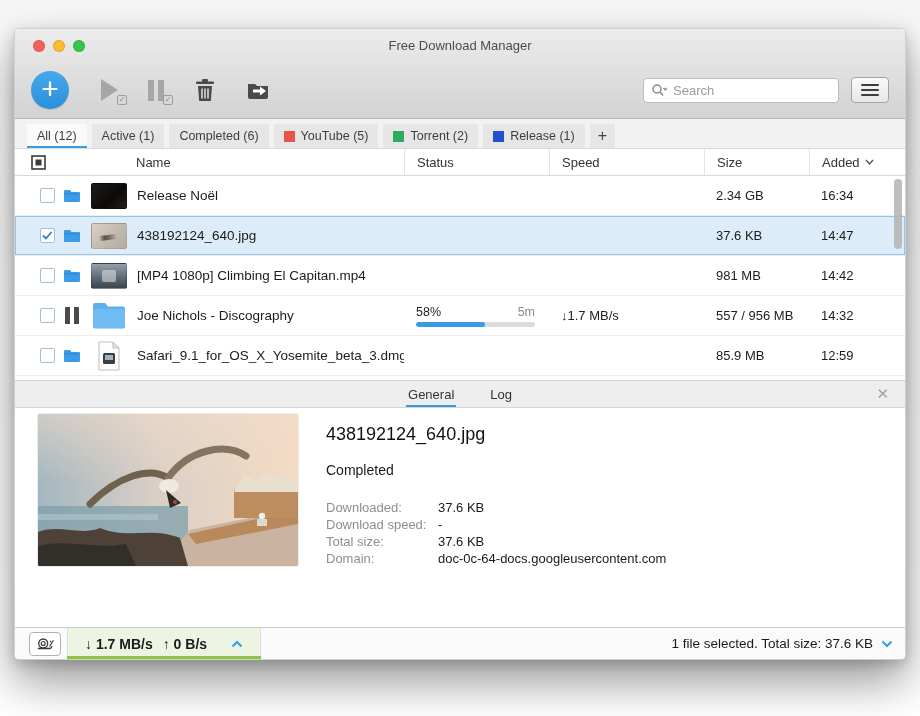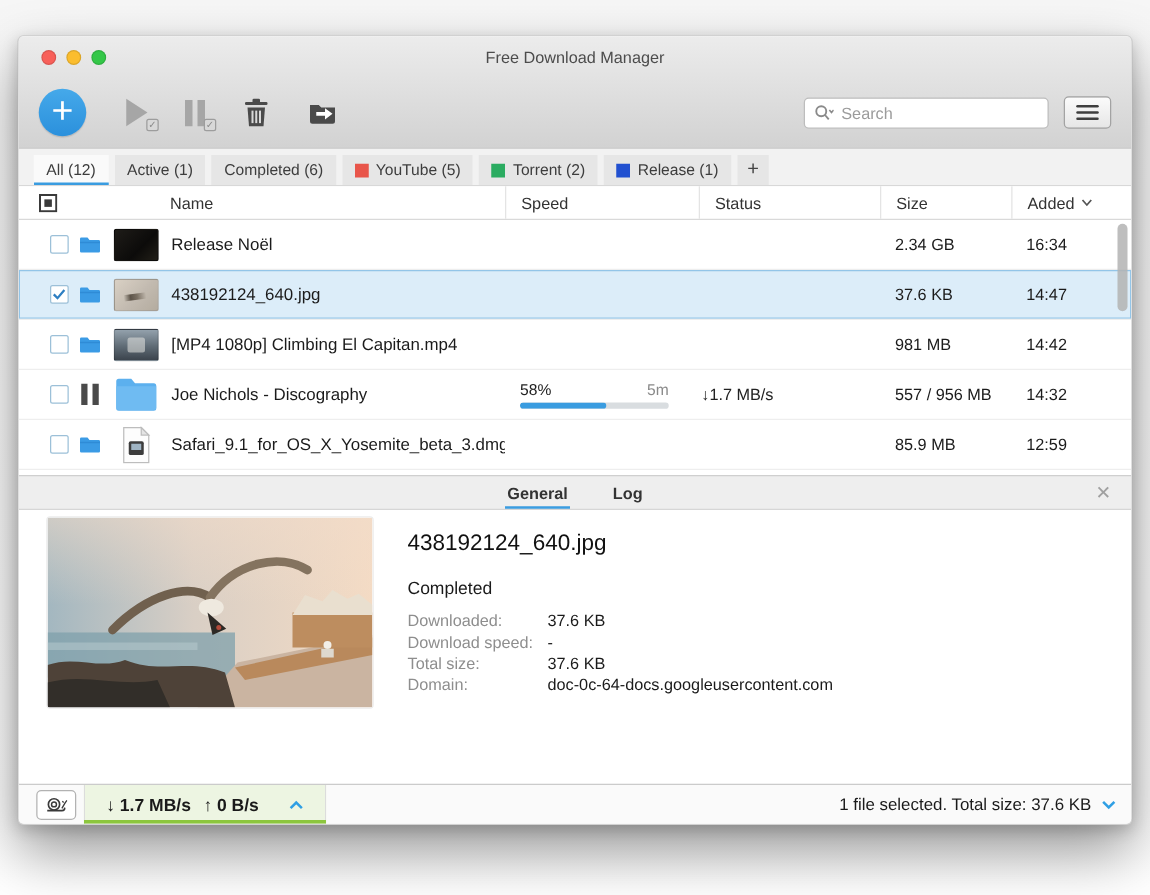--- a/index.html
+++ b/index.html
@@ -78,29 +78,29 @@
   .pbar{height:5px;border-radius:3px;background:#d9dde0;overflow:hidden;}
   .pfill{height:100%;border-radius:3px;}
   .r-speed{width:155px;padding-left:12px;font-size:13px;color:#222;}
   .r-size{width:105px;padding-left:12px;font-size:13px;color:#1b1b1b;white-space:nowrap;}
   .r-added{width:96px;padding-left:12px;font-size:13px;color:#1b1b1b;}
   .scrollbar{position:absolute;right:3px;top:3px;width:8px;height:70px;background:#b3b3b3;border-radius:4px;opacity:.85;cursor:pointer;}
 
   
   .pv-head{flex:0 0 28px;background:#eeeeee;border-top:1px solid #cfcfcf;border-bottom:1px solid #d6d6d6;
     display:flex;align-items:center;justify-content:center;position:relative;}
-  .ptab{margin:0 16px;height:100%;display:flex;align-items:center;padding:0 2px;color:#333;cursor:pointer;font-size:13px;font-weight:bold;}
+  .ptab{margin:0 16px;height:100%;display:flex;align-items:center;padding:0 2px;color:#333;cursor:pointer;font-size:13px;}
   .ptab.active{box-shadow:inset 0 -2px 0 #3a9ce0;}
   .pv-close{position:absolute;right:10px;top:0;height:100%;display:flex;align-items:center;color:#a0a0a0;font-size:15px;cursor:pointer;background:none;border:none;}
   .pv-body{flex:1;background:#fff;display:flex;padding:6px 0 0 23px;}
   .pv-img{flex:0 0 260px;width:260px;height:152px;border-radius:2px;overflow:hidden;box-shadow:0 0 0 1px rgba(0,0,0,.08);}
   .pv-info{margin-left:28px;padding-top:2px;}
   .pv-title{font-size:18px;color:#111;margin:8px 0 0 0;font-weight:400;}
   .pv-status{font-size:14px;color:#1a1a1a;margin-top:17px;}
-  .pv-fields{margin-top:11px;display:grid;grid-template-columns:112px auto;row-gap:1px;font-size:13px;line-height:16px;}
+  .pv-fields{margin-top:22px;display:grid;grid-template-columns:112px auto;row-gap:1px;font-size:13px;line-height:16px;}
   .pv-label{color:#8e8e8e;}
   .pv-value{color:#1a1a1a;}
   .pv-path{margin-top:7px;display:flex;align-items:center;gap:7px;font-size:13px;color:#1a1a1a;}
 
   
   .statusbar{flex:0 0 32px;background:#fafafa;border-top:1px solid #cbcbcb;display:flex;align-items:center;}
   .snail-btn{margin-left:14px;width:32px;height:24px;background:#fff;border:1px solid #b2b2b2;border-radius:4px;
     display:flex;align-items:center;justify-content:center;cursor:pointer;flex:0 0 auto;}
   .speed-seg{height:100%;margin-left:6px;display:flex;align-items:center;gap:10px;padding:0 18px;
     background:#edf5e2;box-shadow:inset 0 -3px 0 #8cc63e,inset -1px 0 0 #dcdcdc,inset 1px 0 0 #dcdcdc;
@@ -200,25 +200,25 @@
   <div class="thead">
     <div class="hcell c-check">
       <svg width="15" height="15" viewBox="0 0 15 15">
         <rect x="1" y="1" width="13" height="13" fill="none" stroke="#3a3a3a" stroke-width="1.6"></rect>
         <rect x="4.5" y="4.5" width="6" height="6" fill="#3a3a3a"></rect>
       </svg>
     </div>
     <div class="hcell c-name">
         <span>Name</span>
       </div>
+    <div class="hcell c-status">
+        <span>Status</span>
+      </div>
     <div class="hcell c-speed">
         <span>Speed</span>
-      </div>
-    <div class="hcell c-status">
-        <span>Status</span>
       </div>
     <div class="hcell c-size">
         <span>Size</span>
       </div>
     <div class="hcell c-added">
       <span>Added</span>
       <svg width="9" height="6" viewBox="0 0 9 6">
         <path d="M1 1 l3.5 4 3.5 -4" fill="none" stroke="#555" stroke-width="1.4"></path>
       </svg>
     </div>

